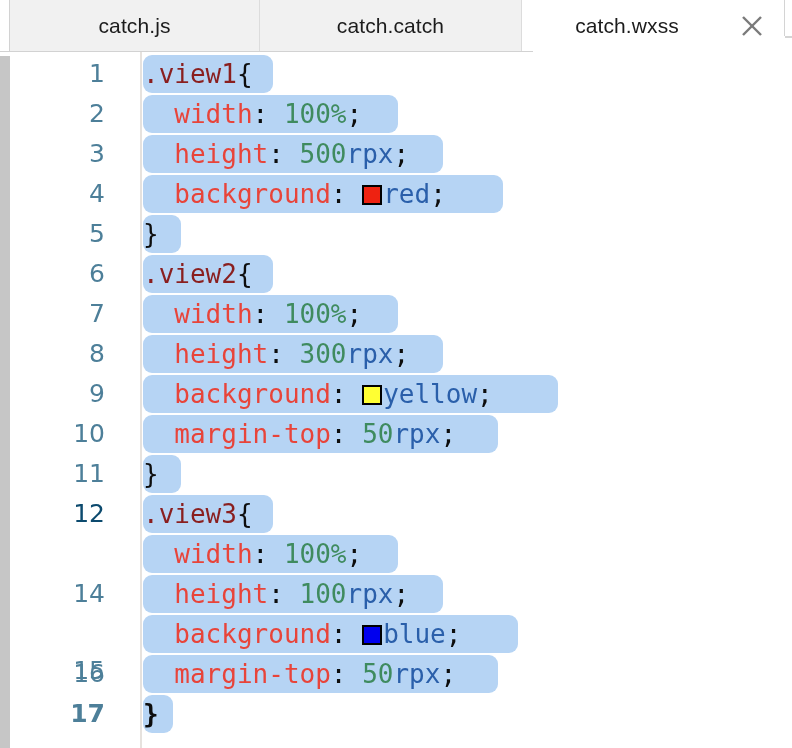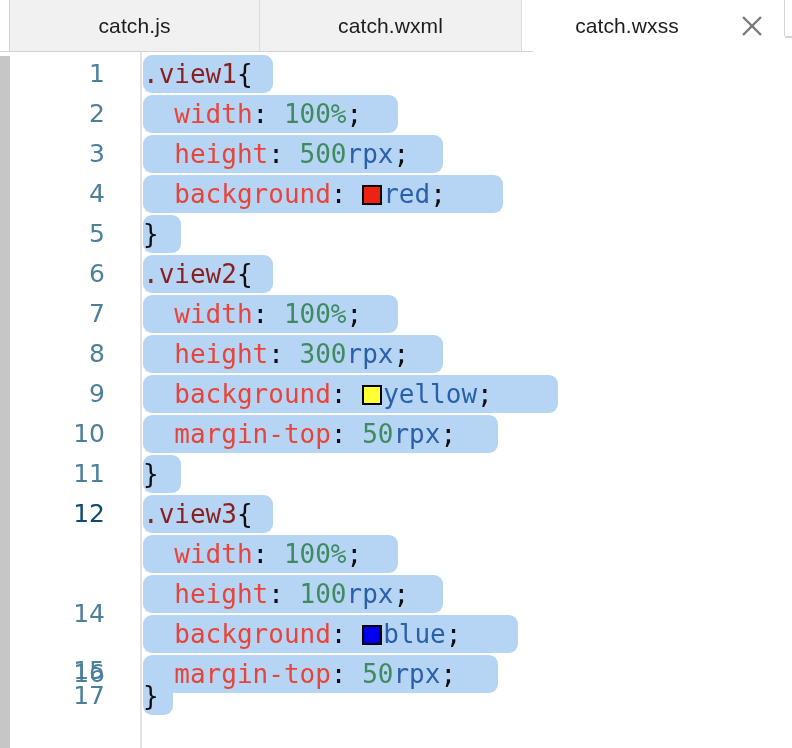--- a/index.html
+++ b/index.html
@@ -218,21 +218,21 @@
 </head>
 <body>
 
 <div class="tabbar">
   <div class="tabbar-strip">
     <div class="tab-spacer-left"></div>
     <div class="tab inactive tab-js">
       <span>catch.js</span>
     </div>
     <div class="tab inactive tab-wxml">
-      <span>catch.wxml</span>
+      <span>catch.catch</span>
     </div>
     <div class="tab active tab-wxss">
       <span>catch.wxss</span>
     </div>
   </div>
 
   <div class="tabbar-underline"></div>
 
   <div class="tab-close">
     <svg width="28" height="28" viewBox="0 0 28 28">
@@ -314,34 +314,34 @@
           <div class="sel" style="width: 130px; background: rgb(182, 212, 244);"></div>
           <div class="lineno" style="color: #0c4a6e;">12</div>
           <div class="code-text"><span class="t-sel">.view3</span><span class="t-brace">{</span></div>
         </div>
         <div class="line" style="top: 482px;">
           <div class="sel" style="width: 255px; background: rgb(182, 212, 244);"></div>
           <div class="code-text"><span class="t-prop">  width</span><span class="t-punct">: </span><span class="t-num">100%</span><span class="t-punct">;</span></div>
         </div>
         <div class="line" style="top: 522px;">
           <div class="sel" style="width: 300px; background: rgb(182, 212, 244);"></div>
-          <div class="lineno" style="color: rgb(77, 127, 153); margin-top: 20px;">14</div>
+          <div class="lineno" style="color: rgb(77, 127, 153);">14</div>
           <div class="code-text"><span class="t-prop">  height</span><span class="t-punct">: </span><span class="t-num">100</span><span class="t-unit">rpx</span><span class="t-punct">;</span></div>
         </div>
         <div class="line" style="top: 562px;">
           <div class="sel" style="width: 375px; background: rgb(182, 212, 244);"></div>
           <div class="lineno" style="color: rgb(77, 127, 153); margin-top: 37px;">15</div>
           <div class="code-text"><span class="t-prop">  background</span><span class="t-punct">: </span><span class="swatch" style="background: rgb(0, 0, 238);"></span><span class="t-unit">blue</span><span class="t-punct">;</span></div>
         </div>
         <div class="line" style="top: 602px;">
           <div class="sel" style="width: 355px; background: rgb(182, 212, 244);"></div>
           <div class="lineno" style="color: rgb(77, 127, 153);">16</div>
           <div class="code-text"><span class="t-prop">  margin-top</span><span class="t-punct">: </span><span class="t-num">50</span><span class="t-unit">rpx</span><span class="t-punct">;</span></div>
         </div>
-        <div class="line" style="top: 624px;">
+        <div class="line" style="top: 642px; font-weight: bold;">
           <div class="sel" style="width: 30px; background: rgb(182, 212, 244);"></div>
           <div class="lineno" style="color: rgb(77, 127, 153);">17</div>
           <div class="code-text"><span class="t-brace">}</span></div>
         </div>
       </div>
   </div>
 
 </div>
 
 </body></html>

